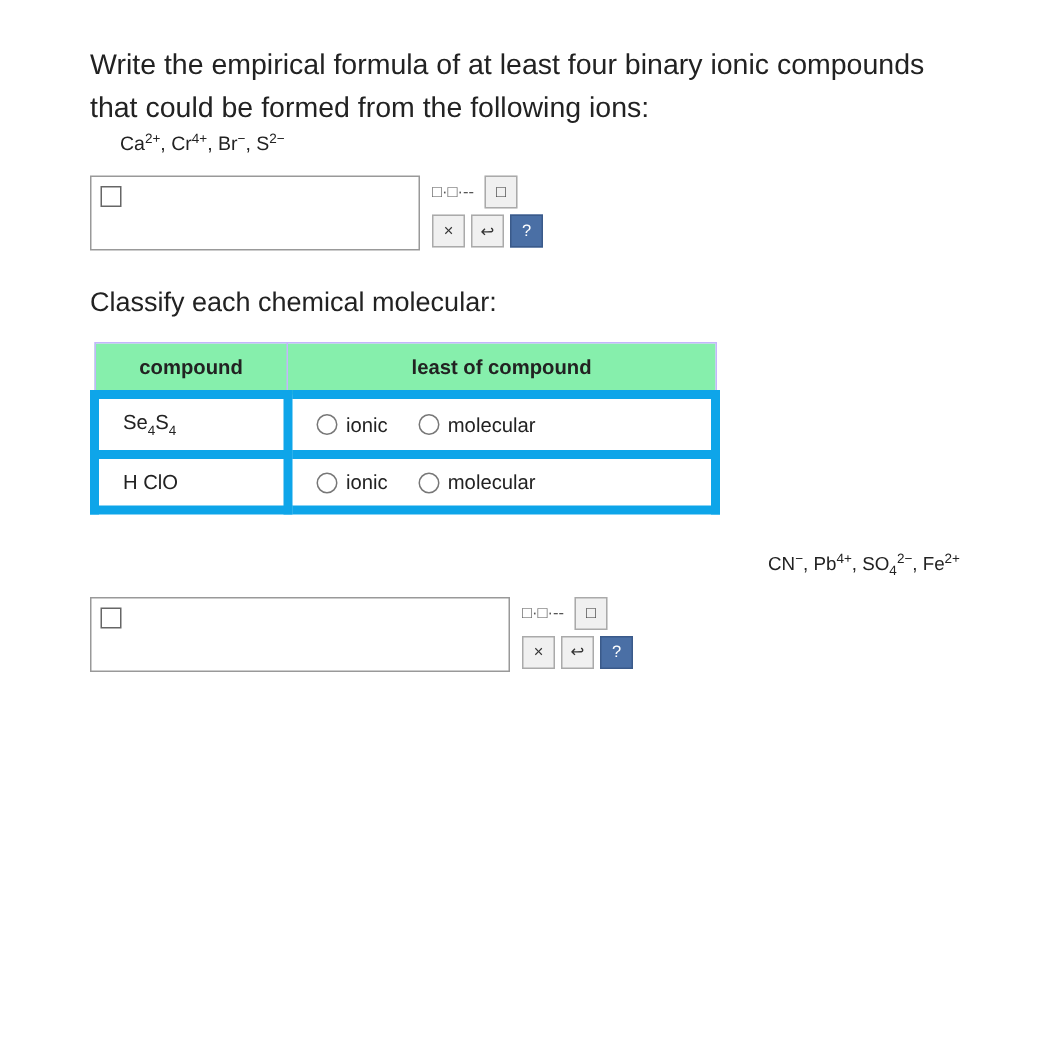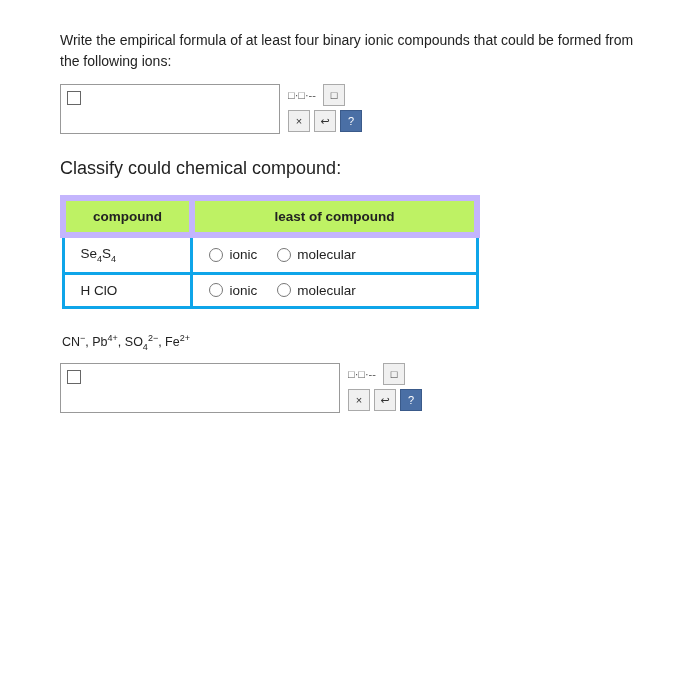--- a/index.html
+++ b/index.html
@@ -6,21 +6,21 @@
     body {
       background: #fff;
       font-family: Arial, sans-serif;
       font-size: 14px;
       color: #222;
       width: 700px;
       min-height: 700px;
       padding: 30px 60px;
     }
     .section { margin-bottom: 20px; }
-    .question-text { font-size: 14px; line-height: 1.5; margin-bottom: 12px; }
+    .question-text { font-size: 19px; line-height: 1.5; margin-bottom: 0; }
     .ions-line { font-size: 13px; margin-bottom: 14px; margin-left: 20px; }
     sup { font-size: 9px; }
     sub { font-size: 9px; }
 
     
     .input-area {
       display: flex;
       align-items: flex-start;
       gap: 8px;
       margin-bottom: 24px;
@@ -82,29 +82,29 @@
       margin-bottom: 16px;
     }
 
     
     .classify-table {
       border-collapse: collapse;
       width: 420px;
       margin-bottom: 24px;
     }
     .classify-table th {
-      border: 6px solid #c4b5fd;
+      border: 1px solid #c4b5fd;
       padding: 8px 16px;
       font-weight: bold;
       text-align: center;
-      background: #bef264;
+      background: #86efac;
       font-size: 13.5px;
     }
     .classify-table td {
-      border: 3px solid #0ea5e9;
+      border: 6px solid #0ea5e9;
       padding: 8px 16px;
       font-size: 13.5px;
     }
     .classify-table td:first-child {
       width: 130px;
       font-weight: normal;
     }
     .classify-table td:nth-child(2) {
       width: 290px;
     }
@@ -123,51 +123,54 @@
       width: 14px;
       height: 14px;
       border: 1.5px solid #777;
       border-radius: 50%;
       display: inline-block;
       background: #fff;
     }
 
     
     .second-question { font-size: 12.5px; line-height: 1.5; margin-bottom: 6px; }
-    .second-ions { font-size: 12.5px; margin-bottom: 12px; margin-left: 2px; }
+    .second-ions { font-size: 12.5px; margin-bottom: 12px; margin-left: 20px; text-align: right; }
 
     
     .formula { font-style: normal; }
   </style>
 </head>
 <body>
 
 <div class="section">
   <p class="question-text">Write the empirical formula of at least four binary ionic compounds that could be formed from the following ions:</p>
+  <p class="ions-line">
+    Ca<sup>2+</sup>, Cr<sup>4+</sup>, Br<sup>−</sup>, S<sup>2−</sup>
+  </p>
 
   <div class="input-area">
     <div class="text-input-box">
       <span class="input-checkbox-placeholder"></span>
     </div>
     <div class="toolbar-box">
       <div class="toolbar-row">
         <span class="toolbar-icons">□·□·--&nbsp;</span>
         <div class="toolbar-btn">□</div>
       </div>
       <div class="toolbar-row">
         <div class="toolbar-btn">×</div>
         <div class="toolbar-btn">↩</div>
         <div class="toolbar-btn toolbar-btn-blue">?</div>
       </div>
     </div>
   </div>
 </div>
 
 <div class="section">
-  <h2 class="classify-heading">Classify could chemical compound:</h2>
+  <h2 class="classify-heading">Classify each chemical molecular:</h2>
 
   <table class="classify-table">
     <thead>
       <tr>
         <th>compound</th>
         <th>least of compound</th>
       </tr>
     </thead>
     <tbody>
 

